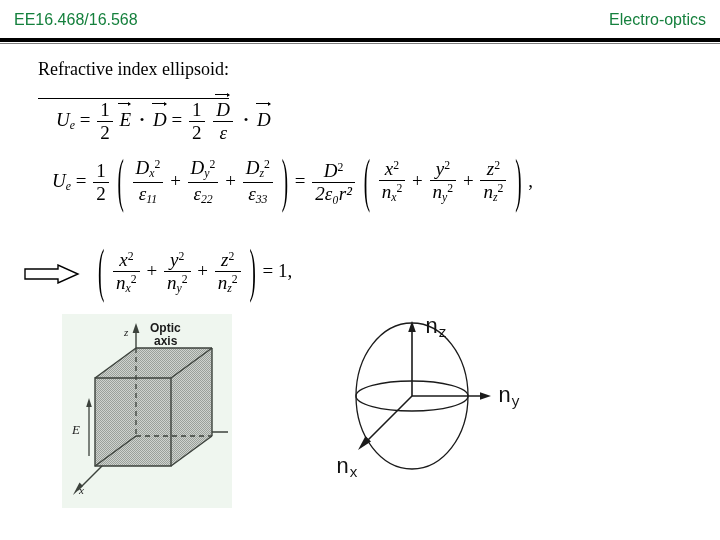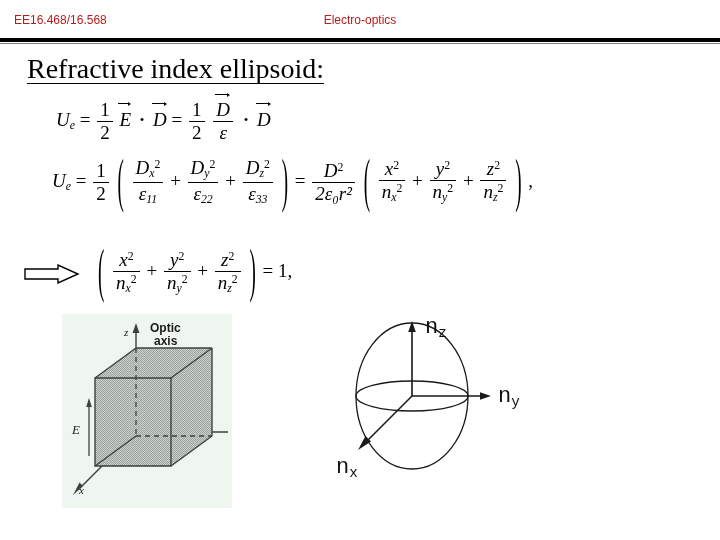--- a/index.html
+++ b/index.html
@@ -8,33 +8,33 @@
     font-family:"Liberation Serif", serif;color:#000;
     -webkit-font-smoothing:antialiased;
   }
   .slide{position:relative;width:720px;height:540px;}
 
   
   .header{position:absolute;left:0;top:0;width:720px;height:44px;}
   .header .hrow{position:absolute;left:14px;top:8px;width:692px;height:24px;}
   .header .h-left,.header .h-center,.header .h-right{
     position:absolute;top:0;font-family:"Liberation Sans", sans-serif;
-    font-size:12px;color:#b91c1c;white-space:nowrap;line-height:24px;
+    font-size:16px;color:#15803d;white-space:nowrap;line-height:24px;
   }
   .header .h-left{left:0;}
-  .header .h-center{left:0;width:692px;text-align:center;}
+  .header .h-center{left:0;width:692px;text-align:right;}
   .header .h-right{right:0;text-align:right;}
   .rule-thick{position:absolute;left:0;top:38px;width:720px;height:4px;background:#000;}
   .rule-thin{position:absolute;left:0;top:43px;width:720px;height:1px;background:#7d7d7d;}
 
   
   .sec-title{
-    position:absolute;left:27px;top:56px;
-    font-family:"Liberation Serif", serif;font-size:28px;
-    border-bottom:1.5px solid #000;padding-bottom:1px;line-height:26px;
+    position:absolute;left:38px;top:56px;
+    font-family:"Liberation Serif", serif;font-size:18px;
+    border-bottom:1.5px solid #000;padding-bottom:16px;line-height:26px;
     white-space:nowrap;
   }
 
   
   .math{font-family:"Liberation Serif", serif;font-style:italic;font-size:19px;
         white-space:nowrap;display:inline-block;vertical-align:middle;}
   .math .up{font-style:normal;}
   .frac{display:inline-block;vertical-align:middle;text-align:center;
         line-height:1.05;margin:0 2px;}
   .frac .num{display:block;border-bottom:1.2px solid #000;padding:0 3px 1px 3px;}

